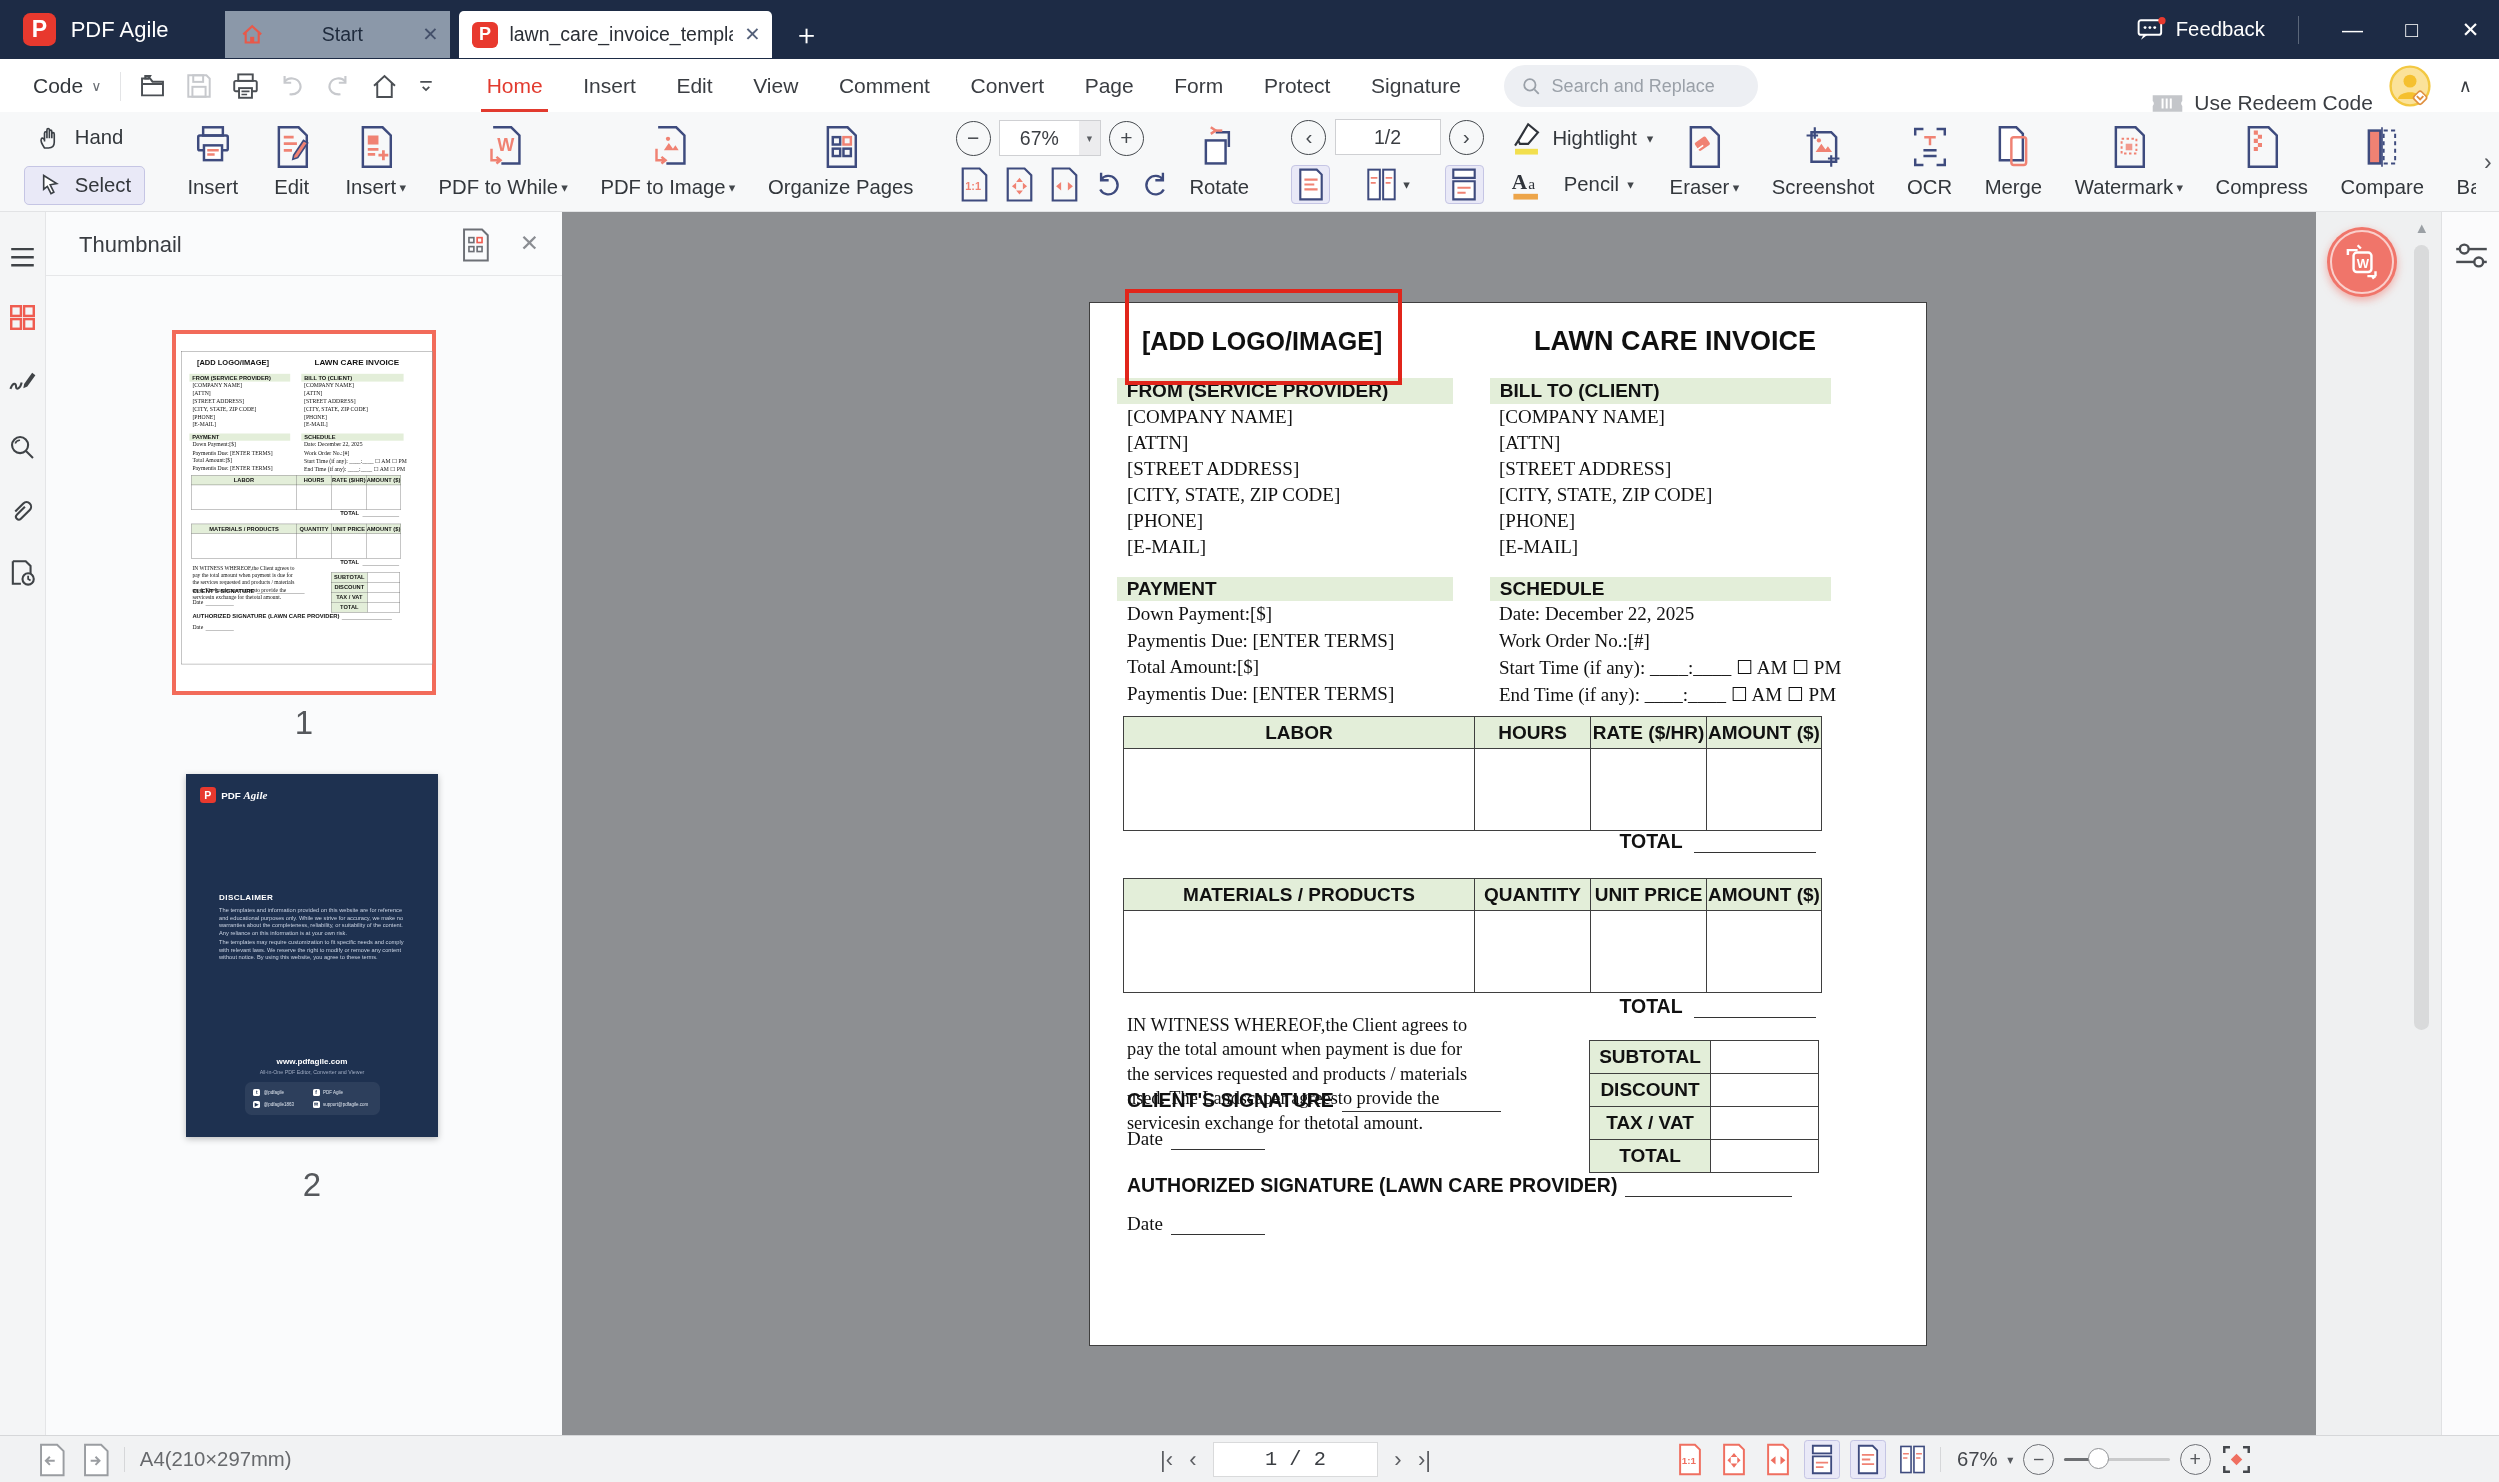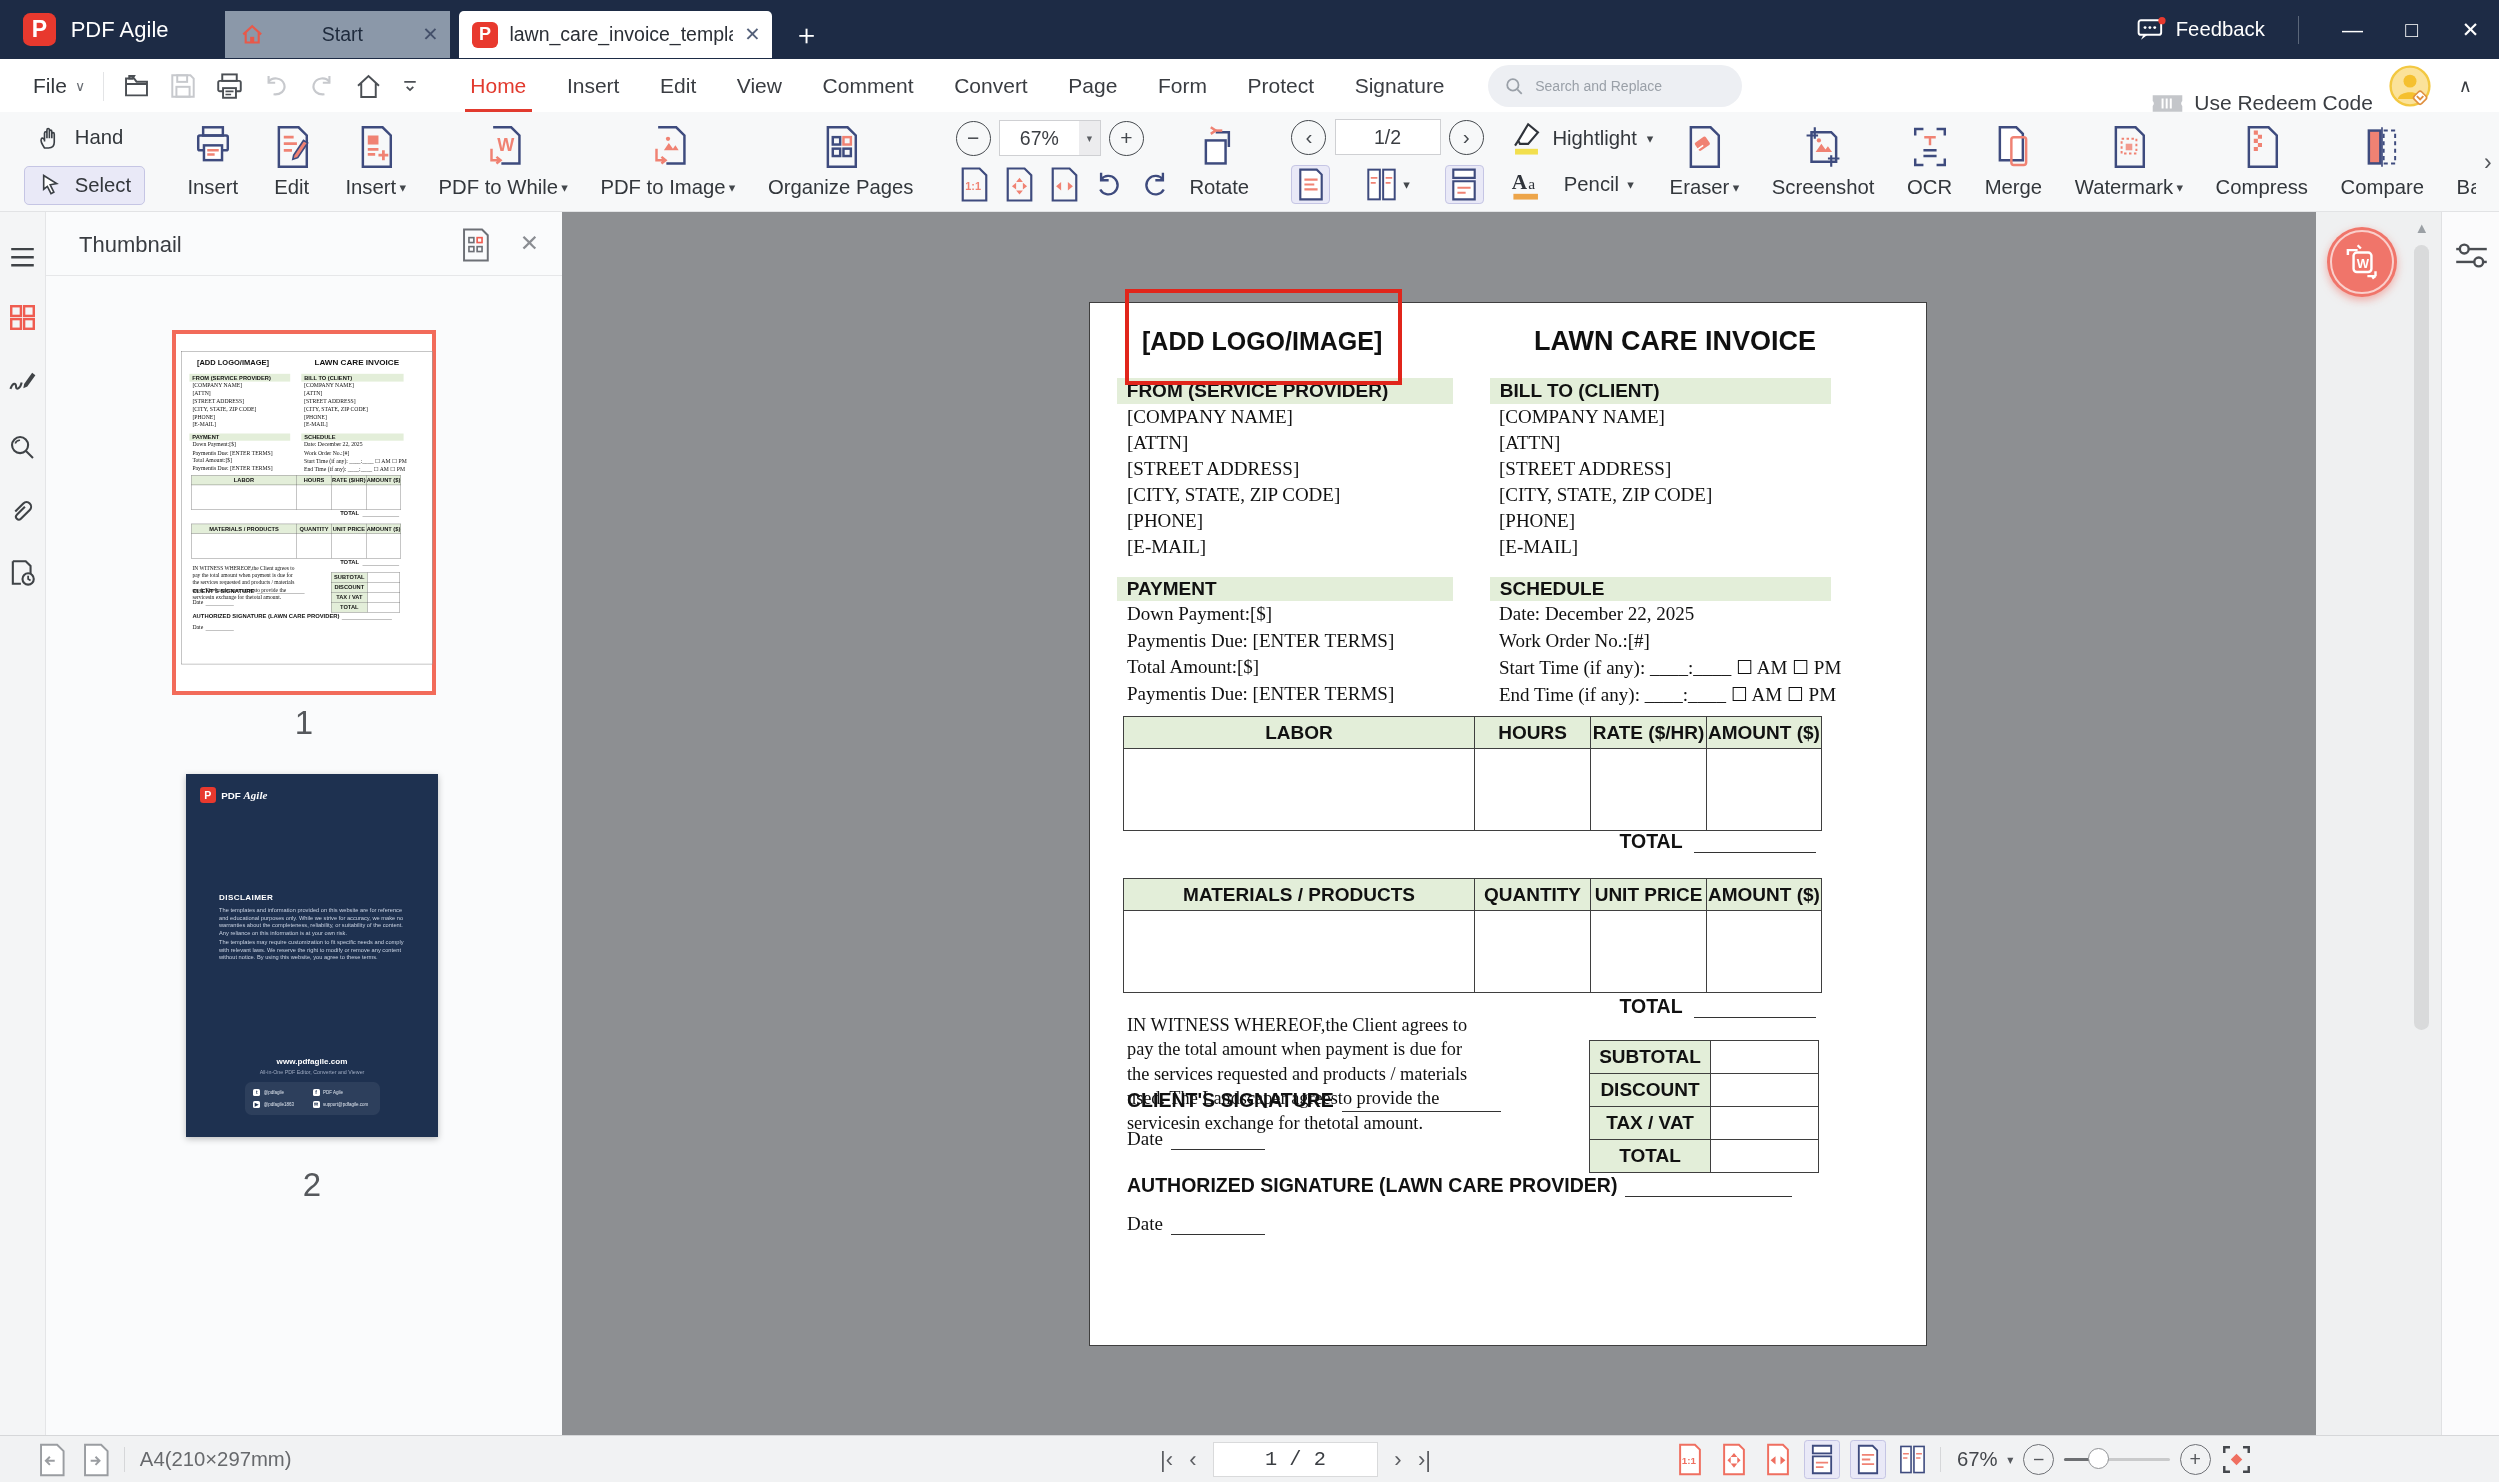--- a/index.html
+++ b/index.html
@@ -37,21 +37,21 @@
   .mb-sep{width:0.8px;height:29px;background:#e3e4e6;margin:0 18px;}
   .qicos{display:flex;align-items:center;gap:18px;}
   .qico{cursor:pointer;}
   .menu-items{display:flex;align-items:center;margin-left:31px;height:54px;}
   .mi{font-size:21px;color:#3a3d42;padding:0 20.3px;height:54px;display:flex;align-items:center;
       position:relative;cursor:pointer;white-space:nowrap;}
   .mi.active{color:#e23a2e;}
   .mi.active::after{content:"";position:absolute;left:14.7px;right:14.7px;bottom:0;height:4.1px;background:#e23a2e;}
   .search-pill{margin-left:23px;width:254px;height:42px;border-radius:21px;background:#edeff3;
                display:flex;align-items:center;gap:8.1px;padding:0 16.3px;box-sizing:border-box;}
-  .search-pill input{border:none;background:transparent;outline:none;font-size:14px;color:#44474c;width:187px;
+  .search-pill input{border:none;background:transparent;outline:none;font-size:18px;color:#44474c;width:187px;
                      font-family:"Liberation Sans",sans-serif;}
   .search-pill input::placeholder{color:#9aa0a8;}
   .mb-right{margin-left:auto;display:flex;align-items:center;gap:16.3px;margin-right:28px;}
   .redeem{display:flex;align-items:center;gap:9.8px;font-size:21px;color:#3a3d42;cursor:pointer;margin-top:34px;}
   .caret-up{font-size:18px;color:#3a3d42;margin-left:11.4px;cursor:pointer;}
 
   
   .toolbar{position:absolute;left:0;top:112px;width:2500px;height:99px;background:#f7f8f9;
            border-bottom:0.8px solid #e2e3e5;display:flex;align-items:stretch;overflow:hidden;}
   .tb-sep{width:0.8px;background:#e2e3e5;margin:11.4px 13px;}
@@ -233,21 +233,21 @@
       </div>
       <span class="win-sep"></span>
       <span class="winbtn">—</span>
       <span class="winbtn">□</span>
       <span class="winbtn">✕</span>
     </div>
   </div>
 
   <div class="menubar">
     <div class="file-btn">
-      <span>File</span>
+      <span>Code</span>
       <span class="file-caret">∨</span>
     </div>
     <span class="mb-sep"></span>
     <div class="qicos">
       <svg class="qico" width="29" height="29" viewBox="0 0 36 36">
           <path d="M5 8h10l3 4h13v17H5z M5 15h26" fill="none" stroke="#4b4f54" stroke-width="2.4"></path>
           <path d="M13 8h-4v-3h6z" fill="none" stroke="#4b4f54" stroke-width="2.4"></path>
         </svg>
       <svg class="qico" width="28" height="28" viewBox="0 0 34 34">
           <path d="M4 4h22l4 4v22H4z" fill="none" stroke="#c7c9cd" stroke-width="2.4"></path>

